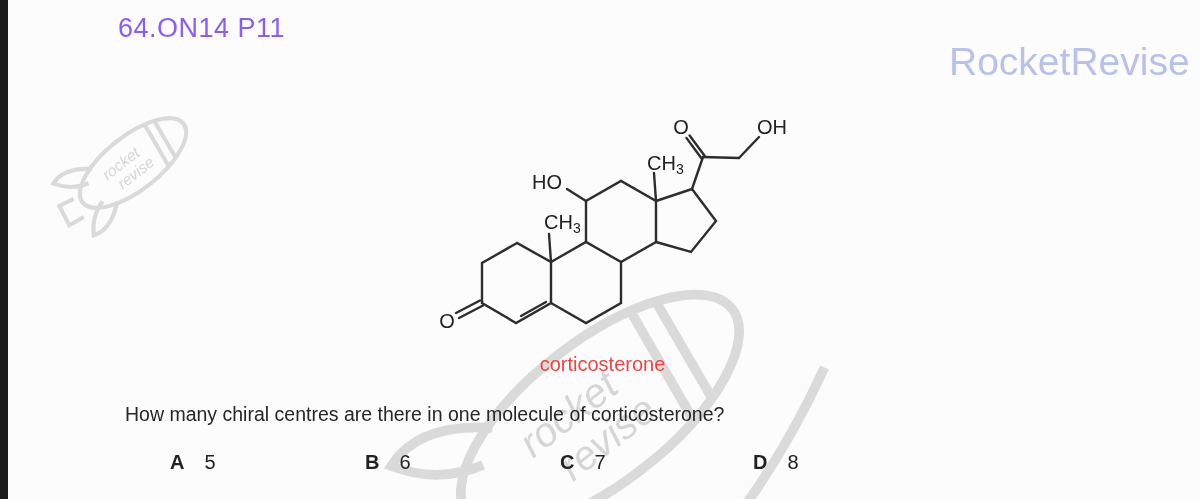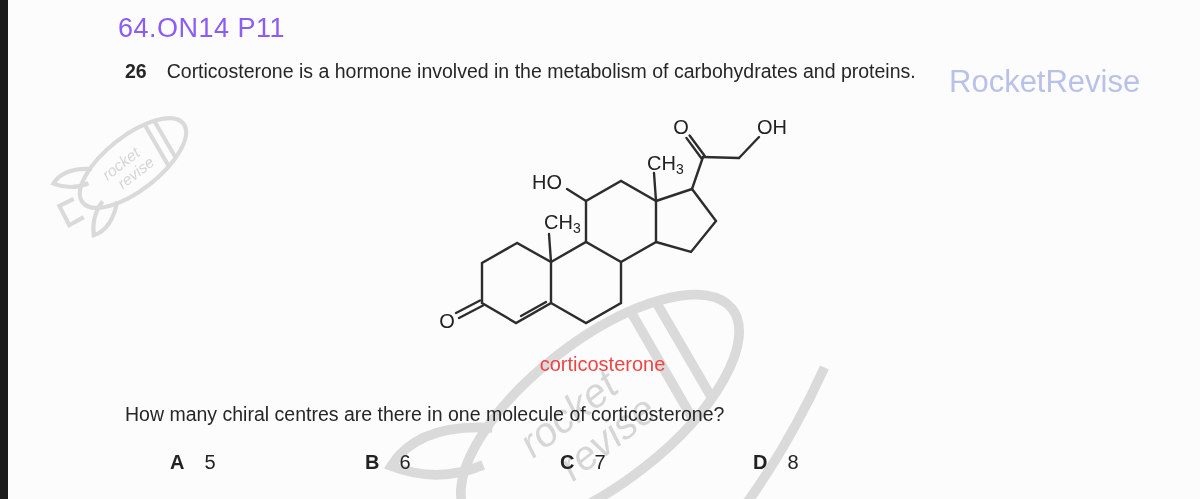--- a/index.html
+++ b/index.html
@@ -20,22 +20,22 @@
     font-size:27px;color:#8b5cf6;letter-spacing:0.5px;
     z-index:3;
   }
   #question-line{
     left:125px;top:60px;
     font-size:19.5px;color:#262626;
     z-index:3;white-space:nowrap;
   }
   #question-line .qnum{font-weight:bold;margin-right:20px;}
   #brand-watermark{
-    left:949px;top:64px;
-    font-size:31px;color:#b5bee9;opacity:0.95;
+    left:949px;top:40px;
+    font-size:39px;color:#b5bee9;opacity:0.95;
     z-index:2;white-space:nowrap;
   }
   #caption{
     left:500px;top:353px;width:205px;
     text-align:center;font-size:20px;color:#ef4444;
     z-index:3;
   }
   #prompt-line{
     left:125px;top:403px;
     font-size:19.5px;color:#262626;z-index:3;white-space:nowrap;text-align:right;
@@ -89,23 +89,20 @@
       <path class="rocket-stroke" stroke-width="4.5" d="M-150,60 Q-40,118 95,48"></path>
       <text class="rocket-text" x="-38" y="-2" font-size="19">rocket</text>
       <text class="rocket-text" x="-30" y="18" font-size="19">revise</text>
     </g>
   </svg>
 
   <div class="abs" id="brand-watermark">RocketRevise</div>
 
   <div class="abs" id="doc-title">64.ON14 P11</div>
 
-  <div class="abs" id="question-line">
-    <span class="qnum">26</span><span>Corticosterone is a hormone involved in the metabolism of carbohydrates and proteins.</span>
-  </div>
 
   <svg id="structure-svg" width="1200" height="499" viewBox="0 0 1200 499">
     <g>
 
       <path class="bond" d="M517,243 L482,263 L482,303 L516,323 L551,303 L551,262 Z"></path>
 
       <line class="bond" x1="521" y1="316" x2="546" y2="302"></line>
 
       <line class="bond" x1="480" y1="300.5" x2="456" y2="313"></line>
       <line class="bond" x1="483" y1="305.5" x2="459" y2="318"></line>

